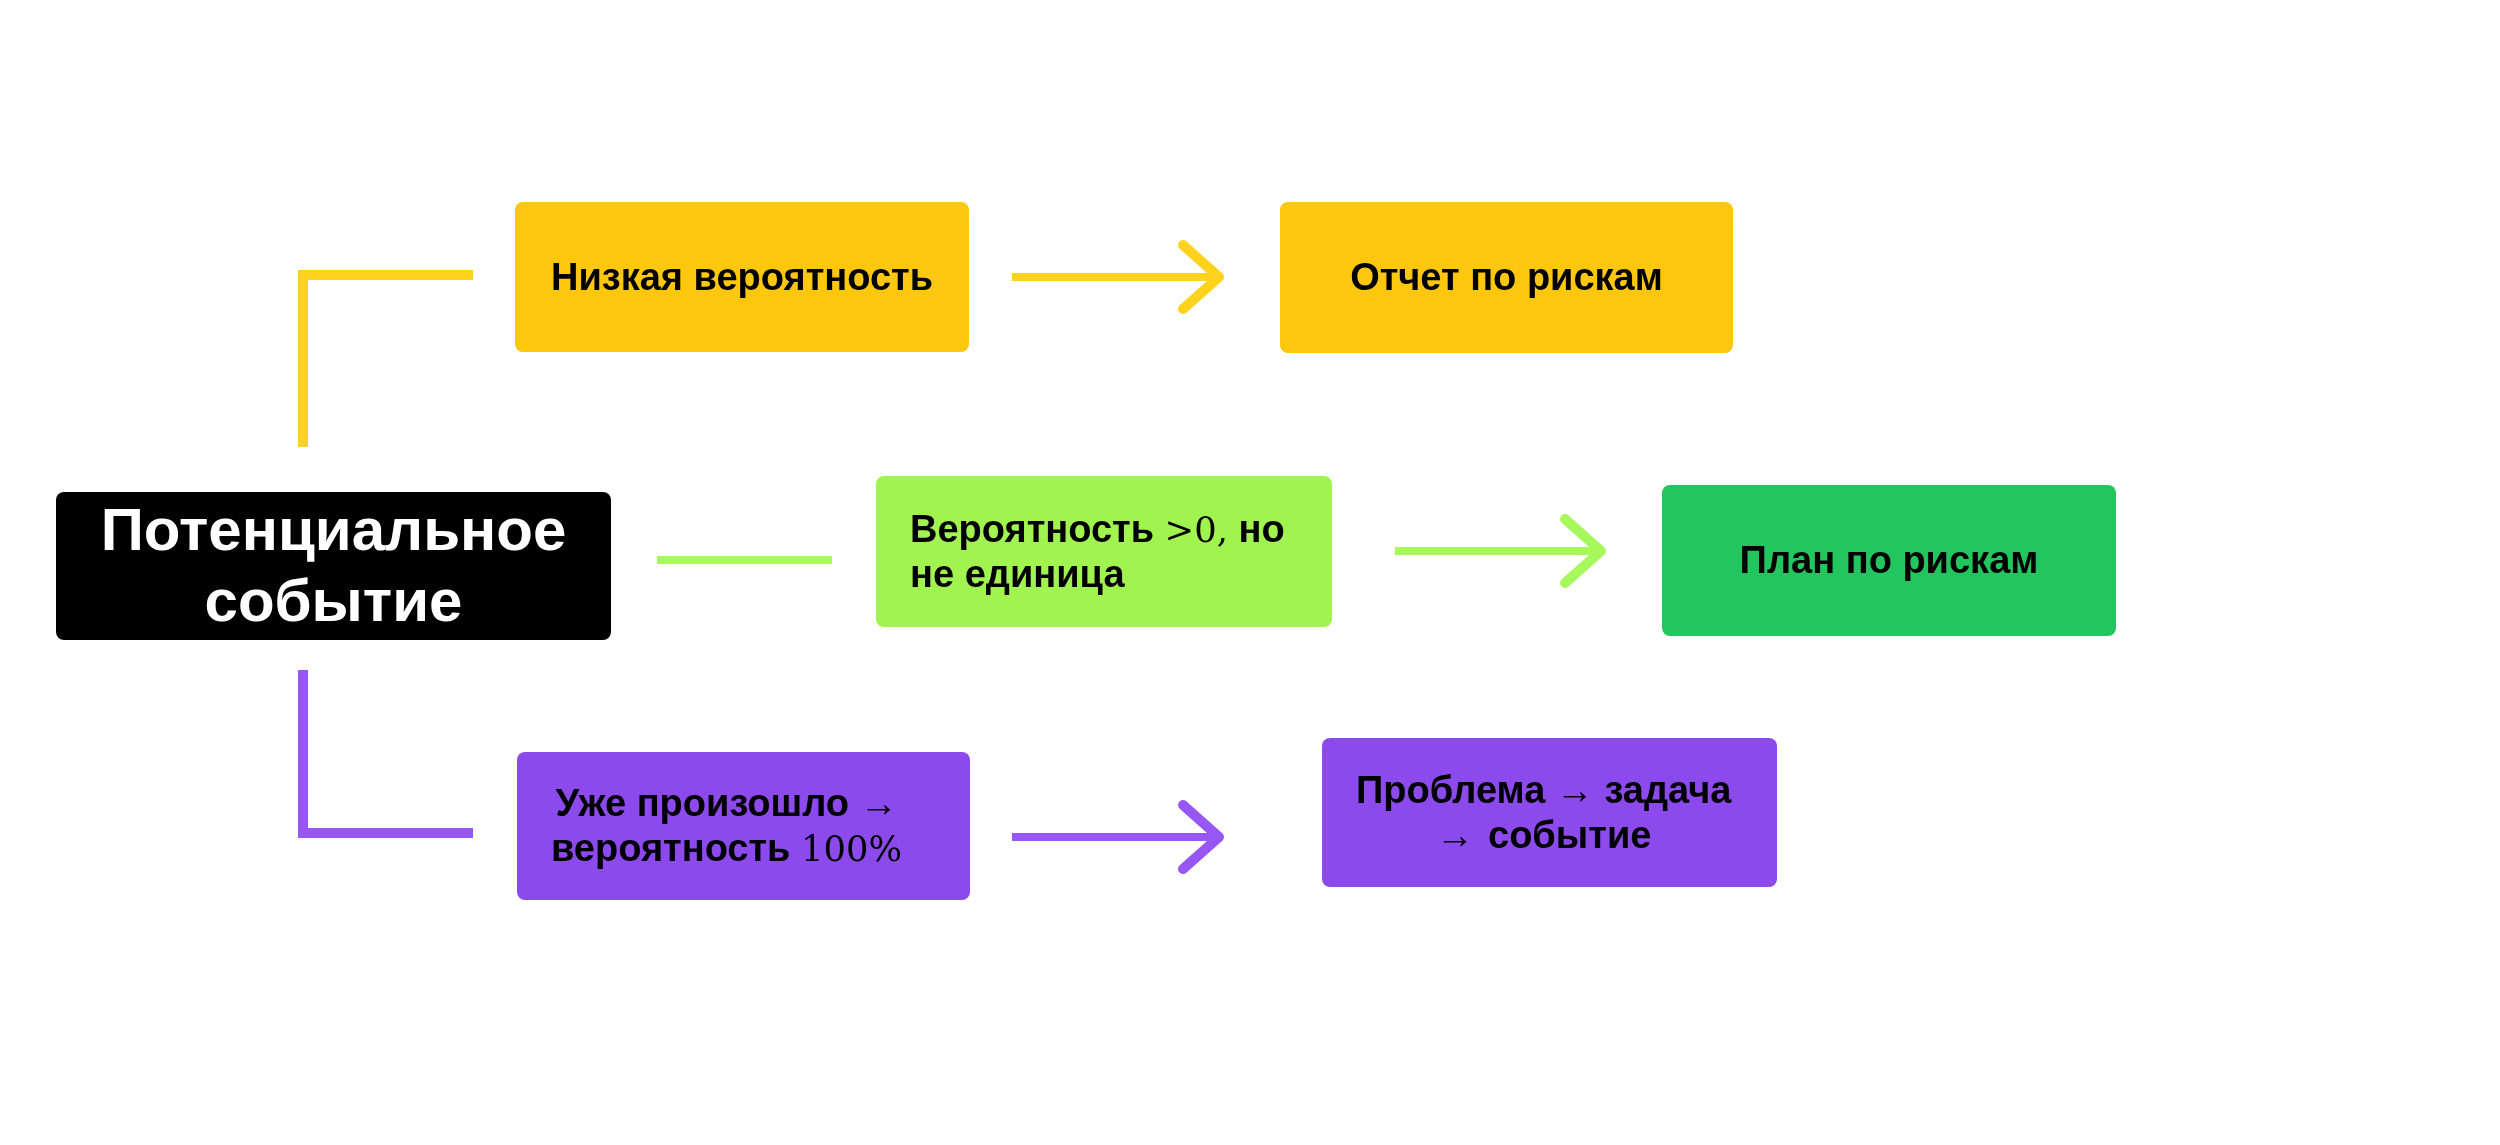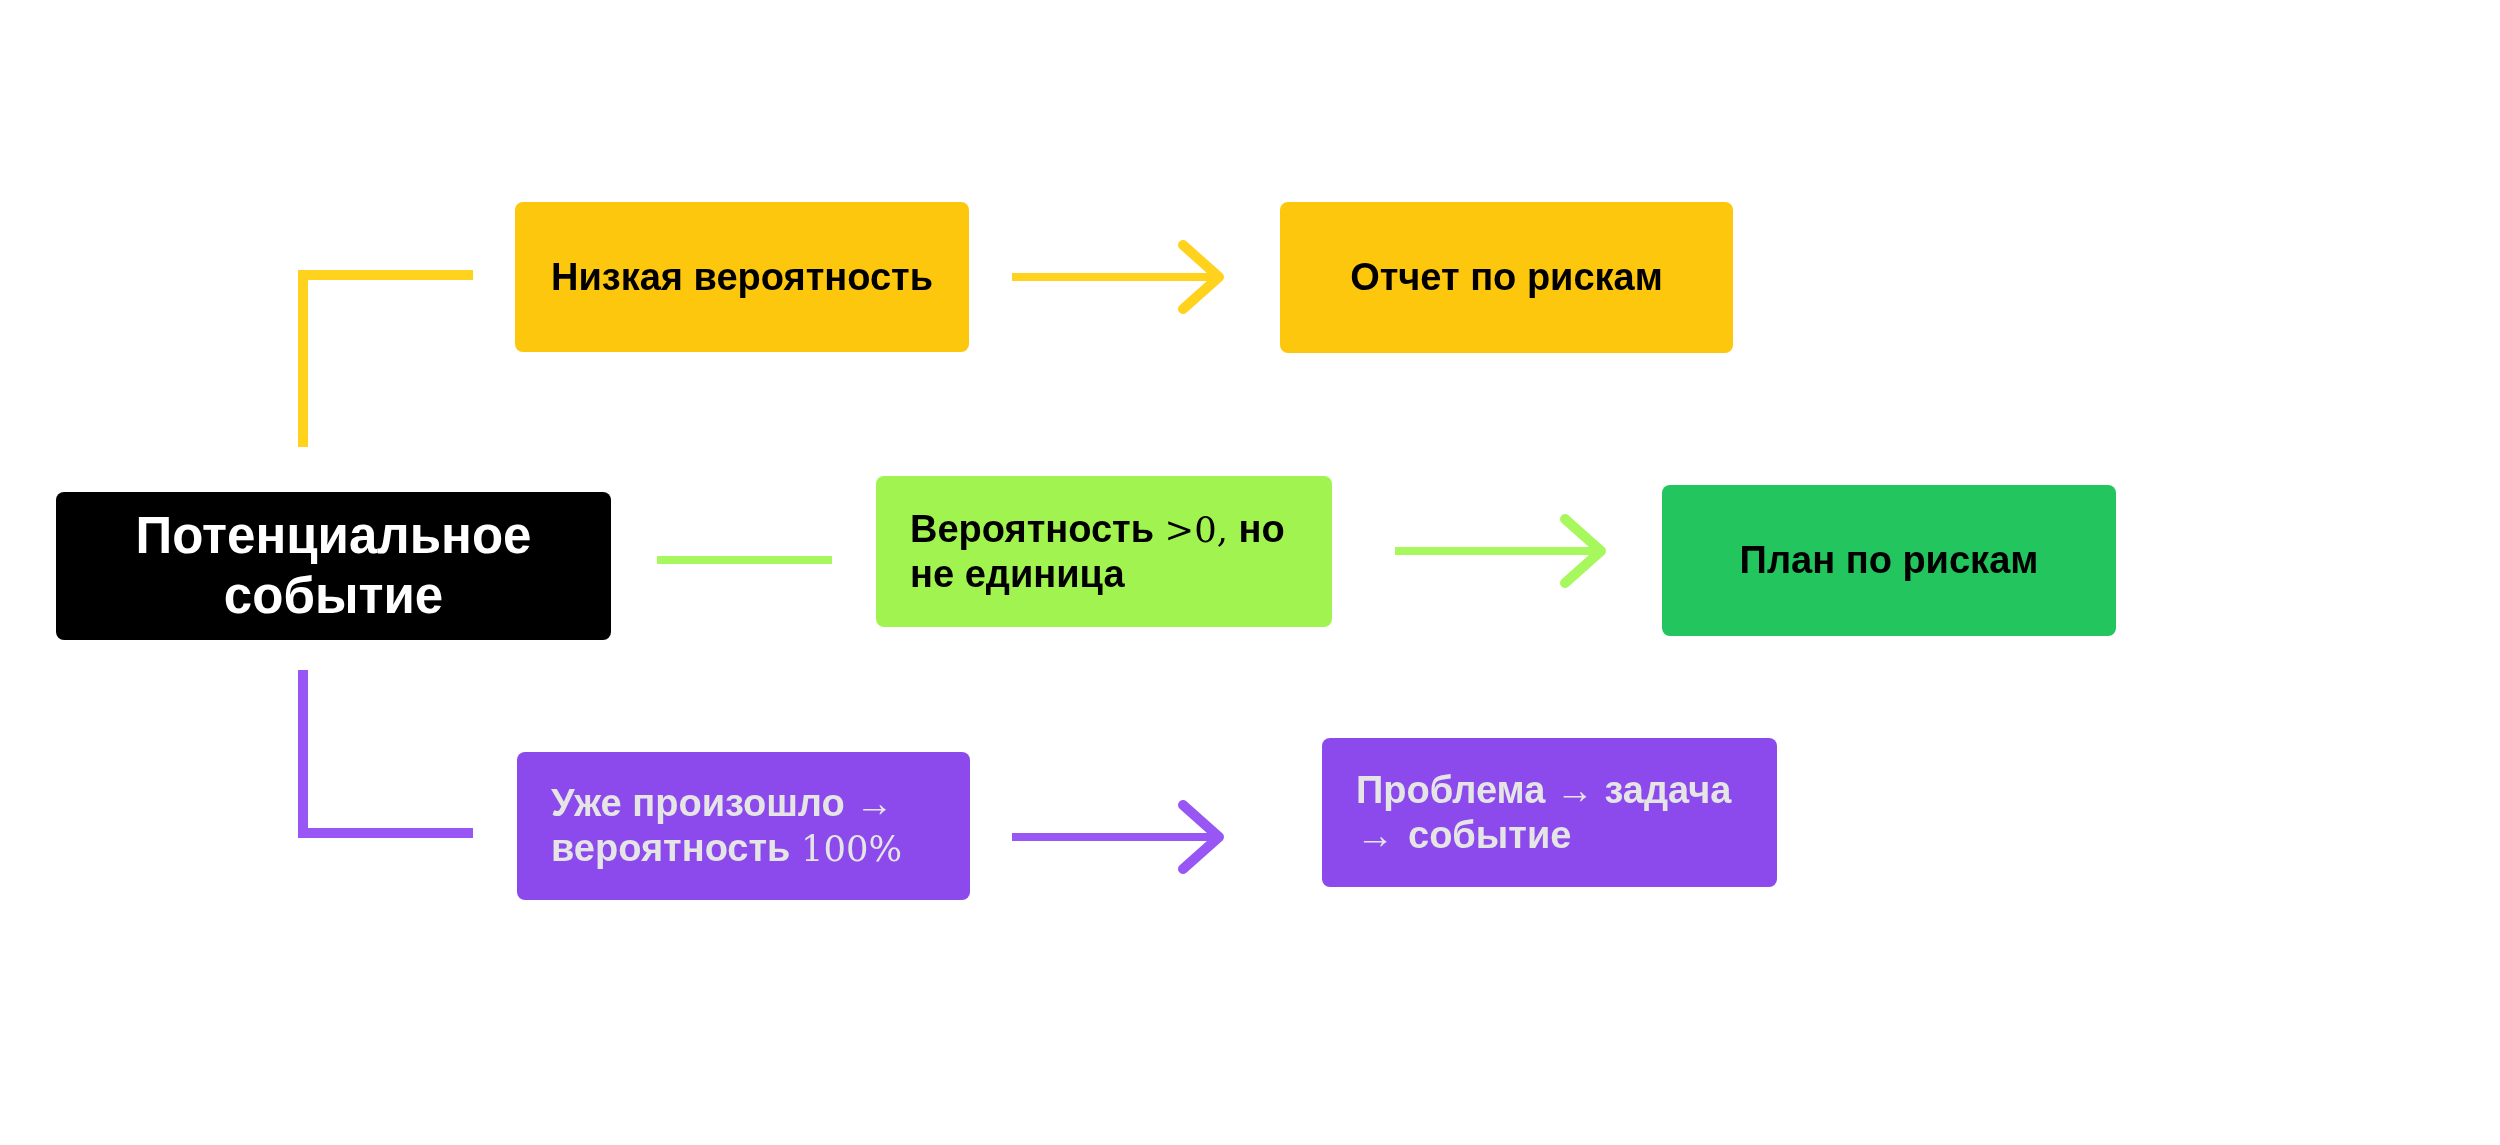--- a/index.html
+++ b/index.html
@@ -37,25 +37,26 @@
   .box.centered {
     justify-content: center;
     text-align: center;
   }
   .box.leftalign {
     justify-content: flex-start;
     text-align: left;
     padding-left: 34px;
   }
   .box.root {
-    font-size: 51px;
+    font-size: 60px;
     color: #FFFFFF;
   }
   .box.whitetext {
-    color: #e5e5e5;
+    color: #000000;
+    text-align: center;
   }
   .serif {
     font-family: "DejaVu Serif", serif;
     font-weight: 400;
     font-size: 0.93em;
   }
   .arrow-gap {
     display: inline-block;
     margin-right: 14px;
   }

